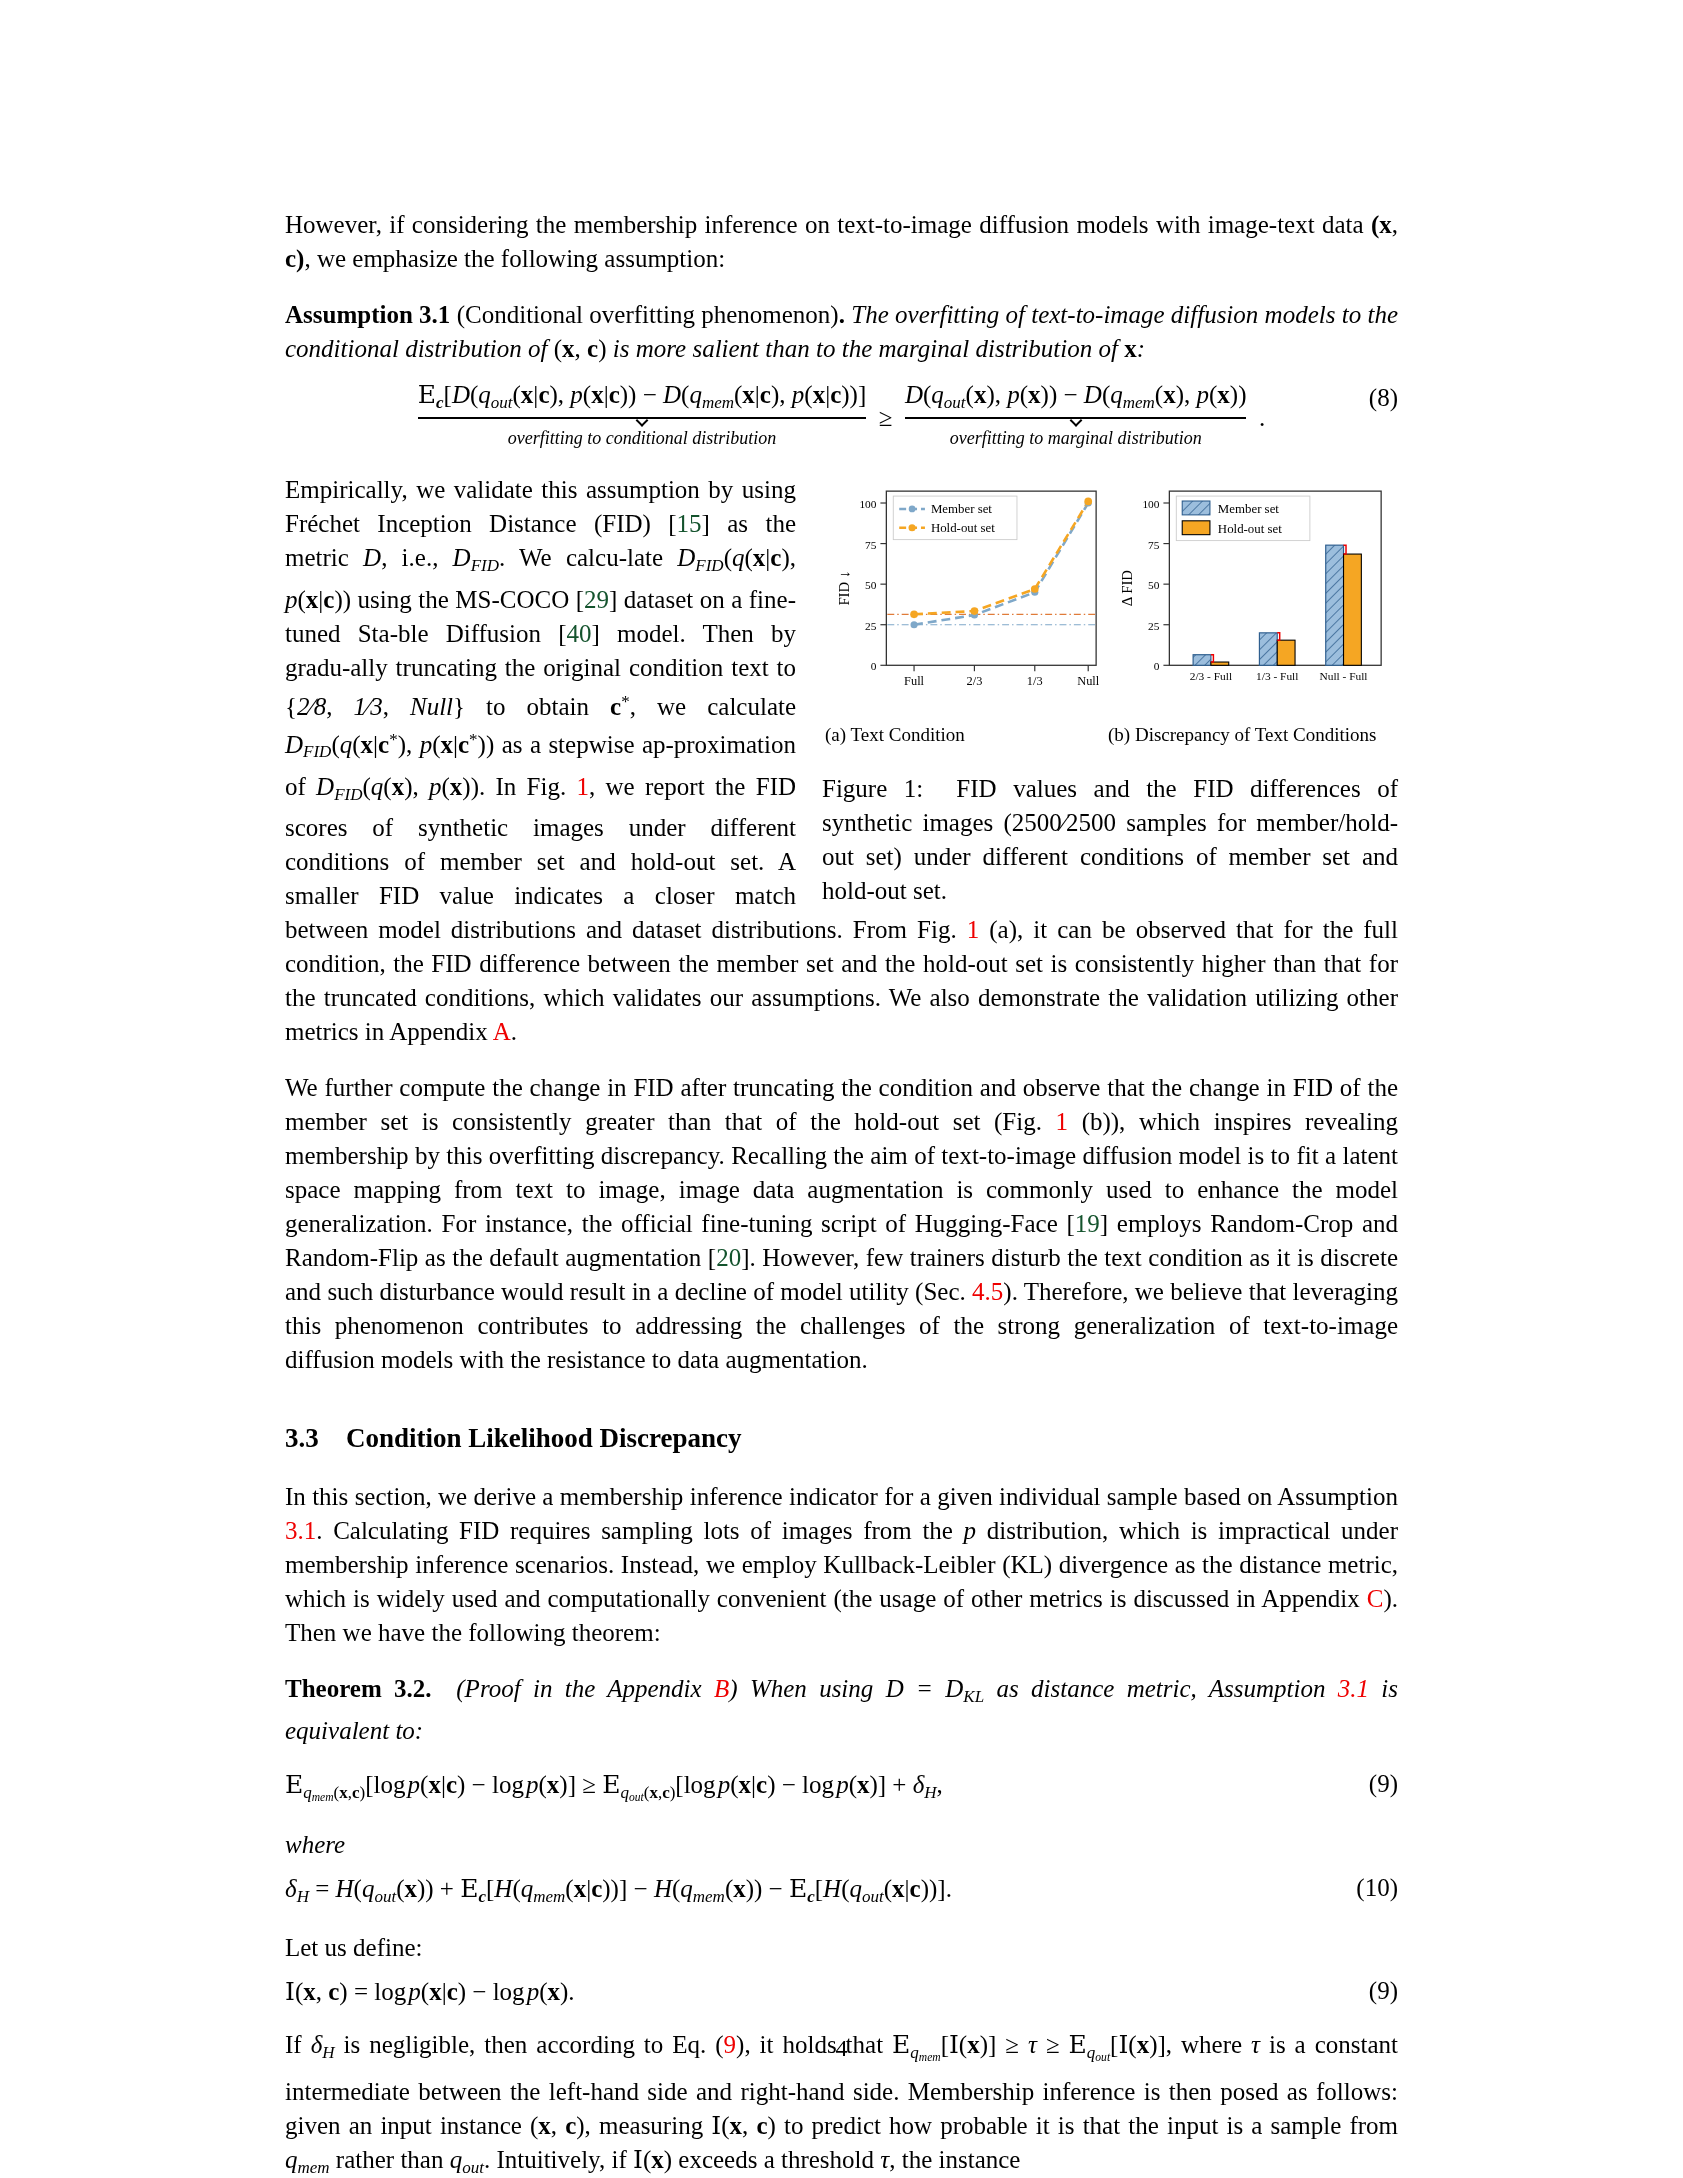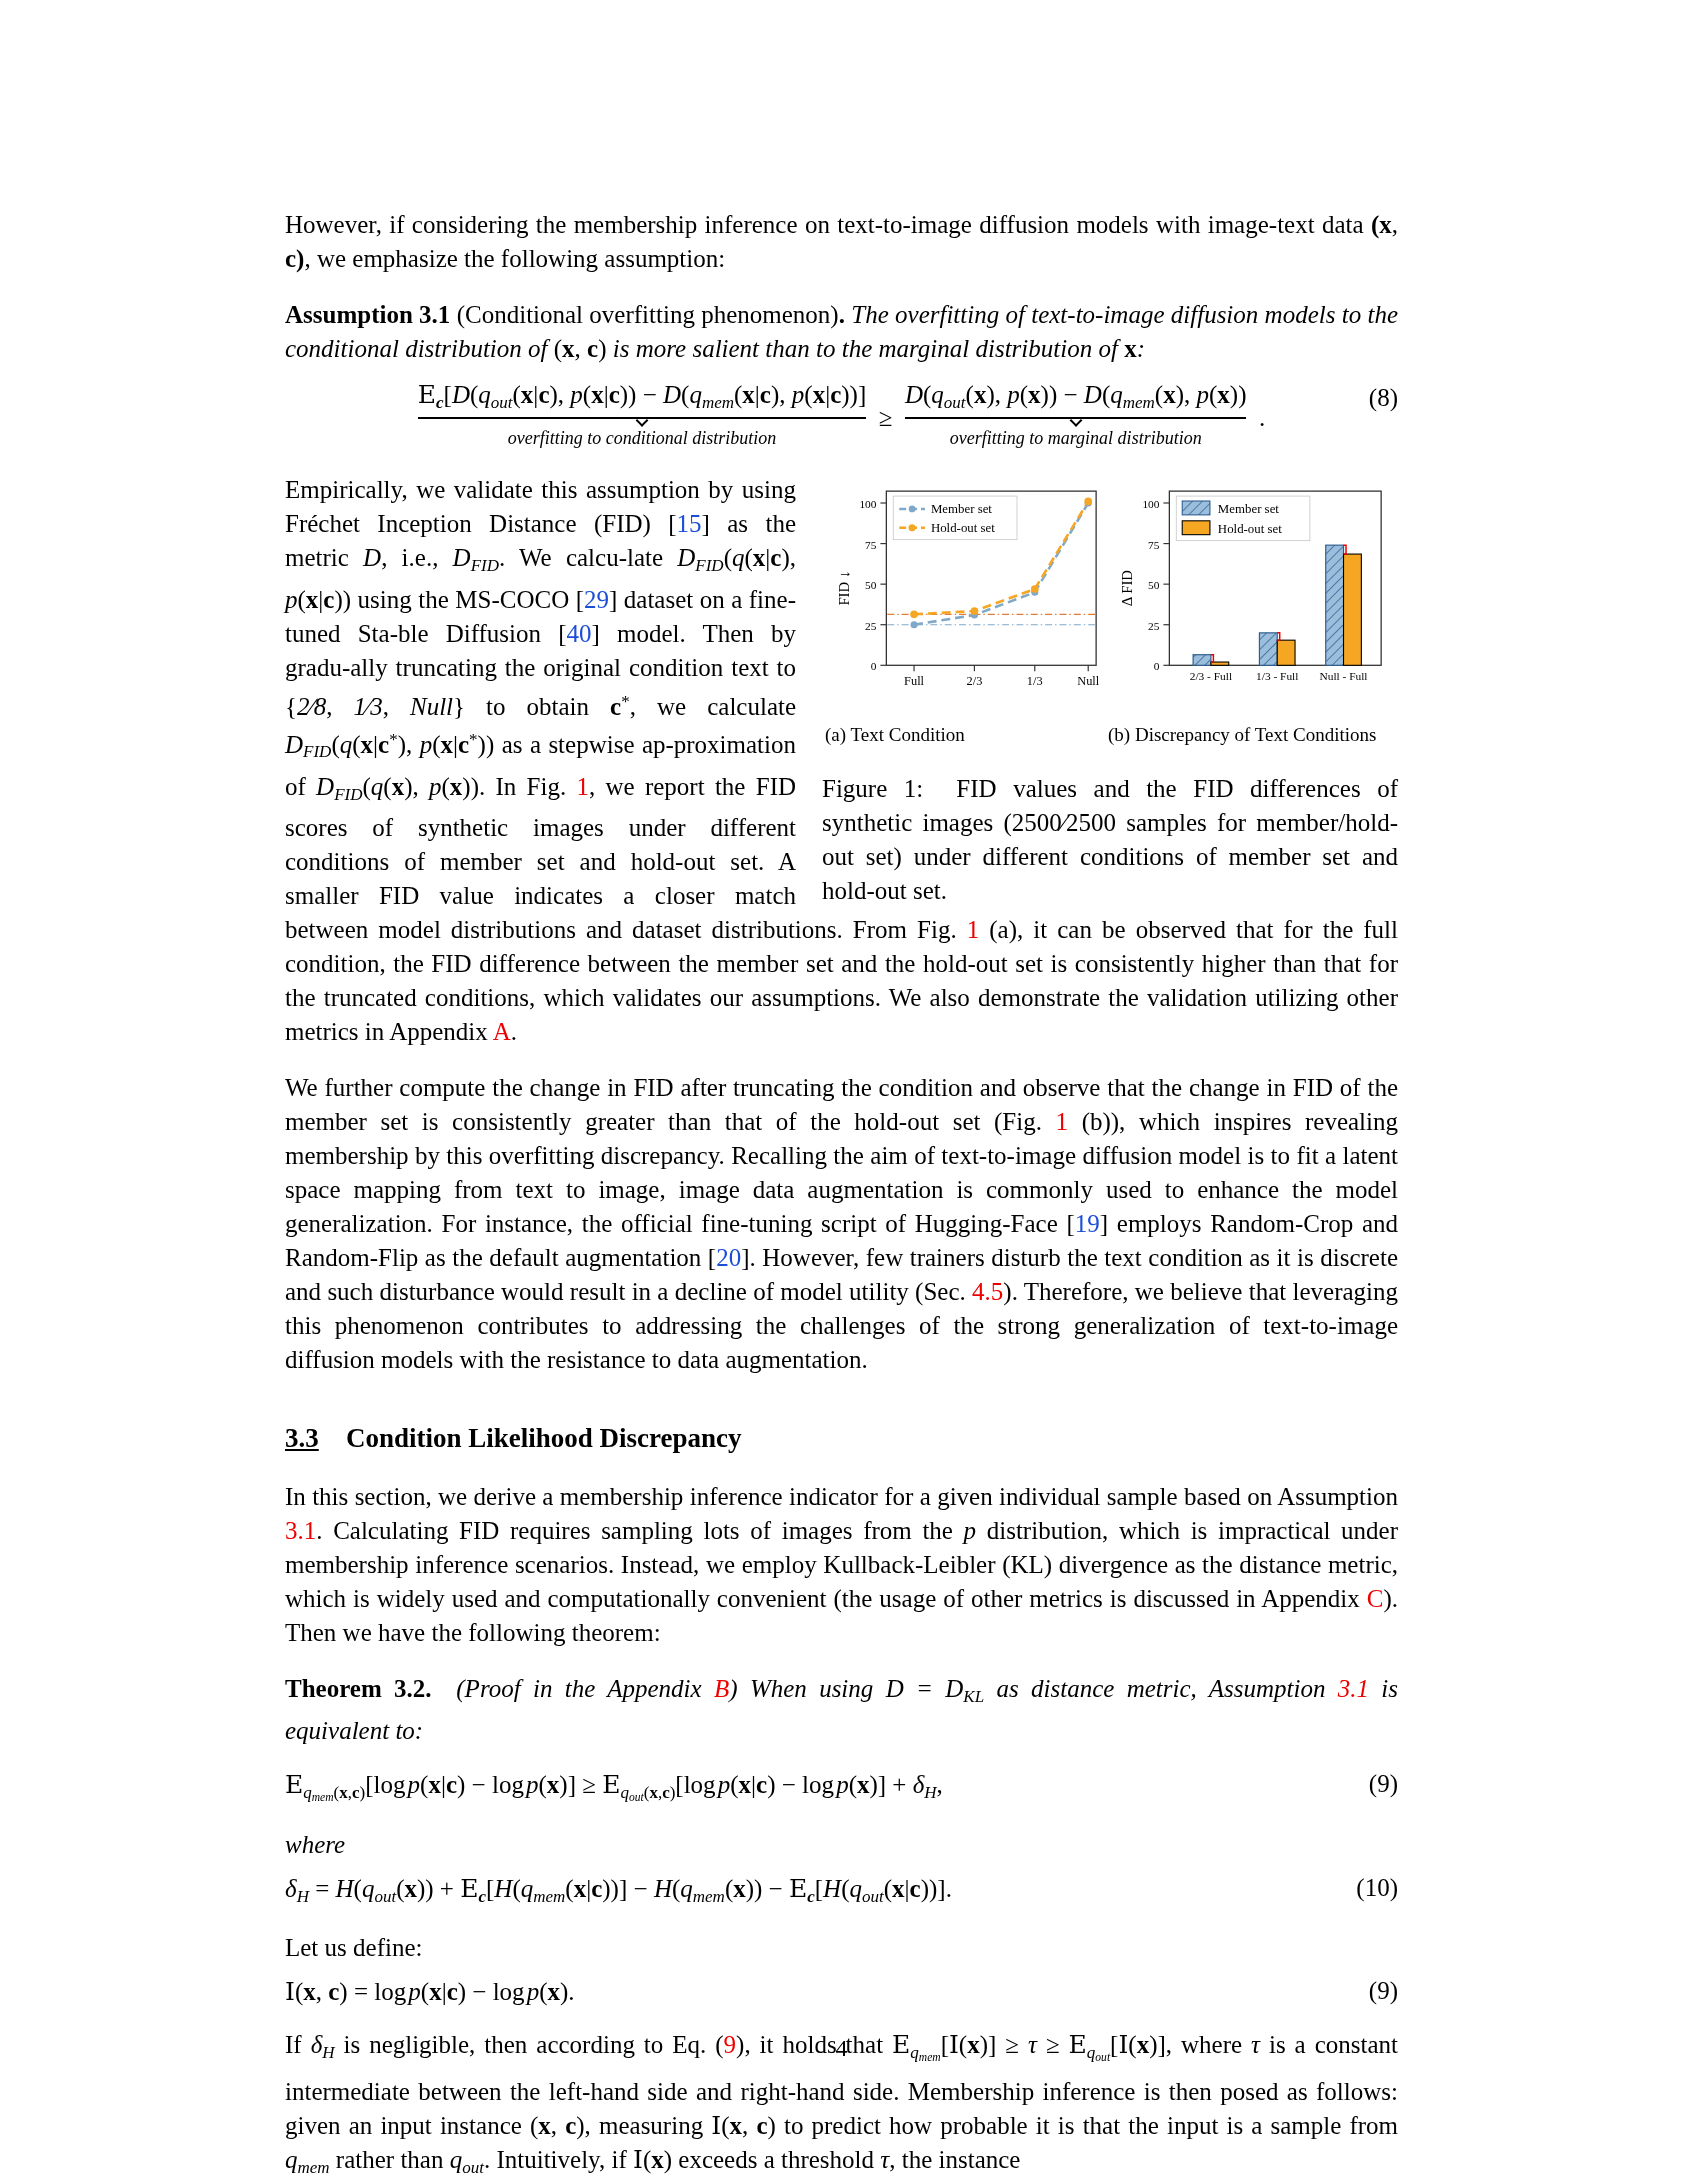--- a/index.html
+++ b/index.html
@@ -34,21 +34,21 @@
     text-align: justify;
     margin: 0 0 0 0;
     text-indent: 0;
     hyphens: none;
   }
   .blockgap { height: 22px; }
   .smallgap { height: 14px; }
 
   i, .it { font-style: italic; }
   b, .bf { font-weight: bold; }
-  .green { color: #1d4ed8; margin-top: 20px; }
+  .green { color: #14532d; margin-top: 20px; }
   .red { color: #ee0000; }
 
   
   .math { font-family: "Liberation Serif", "DejaVu Serif", serif; font-style: italic; }
   .mathup { font-style: normal; }
   sub.s, .sub {
     font-size: 0.68em;
     vertical-align: -0.28em;
     font-style: italic;
   }
@@ -154,21 +154,21 @@
     font-size: 25px;
     margin: 0;
   }
   .disp-inner { display: inline-block; }
 
   .secheading {
     font-size: 27px;
     font-weight: bold;
     margin: 0;
   }
-  .secnum { display: inline-block; width: 61px; text-decoration: underline; }
+  .secnum { display: inline-block; width: 61px; }
 
   .pagenum {
     position: absolute;
     left: 0; right: 0;
     top: 2035px;
     text-align: center;
     font-size: 24px;
   }
 
   

